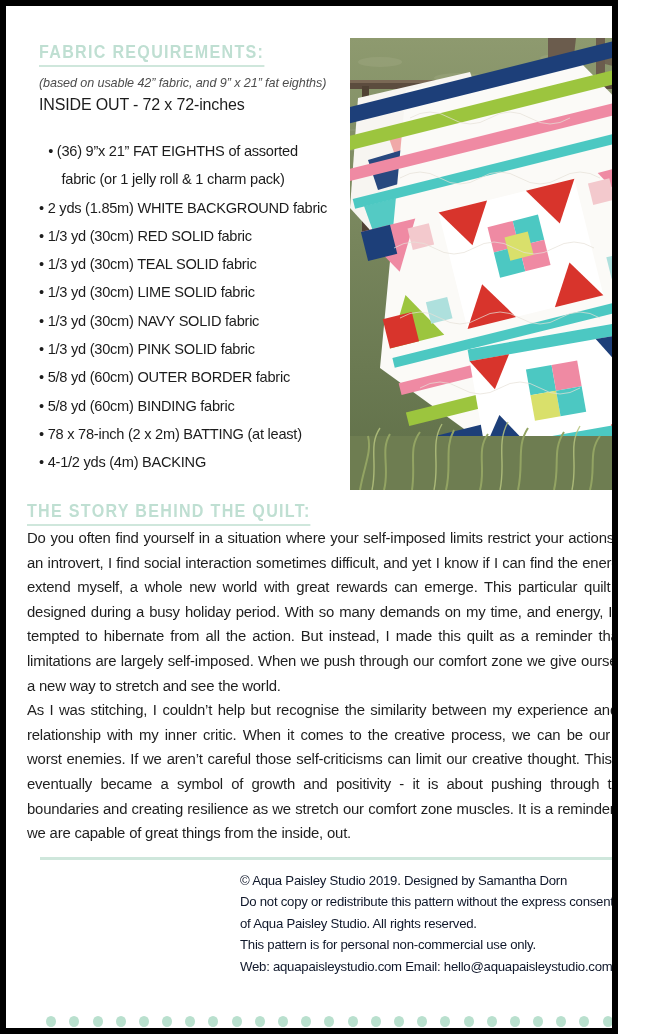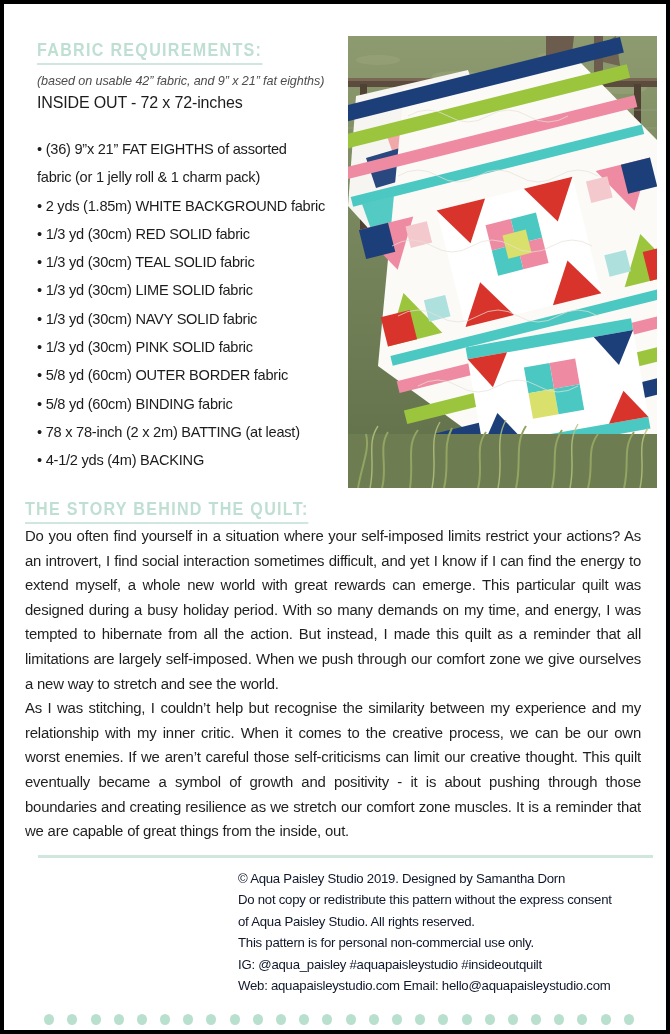--- a/index.html
+++ b/index.html
@@ -5,24 +5,24 @@
   html, body {
     margin: 0;
     padding: 0;
     background: #ffffff;
   }
   body {
     font-family: "Liberation Sans", sans-serif;
   }
   #page {
     position: relative;
-    width: 670px;
+    width: 618px;
     height: 1034px;
     background: #ffffff;
-    border: 4px solid #000000;
+    border: 6px solid #000000;
     box-sizing: border-box;
     overflow: hidden;
   }
 
   
   .section-heading {
     font-family: "Liberation Sans Narrow", "Liberation Sans", sans-serif;
     font-weight: bold;
     font-size: 17.5px;
     letter-spacing: 1.4px;
@@ -71,20 +71,21 @@
   #materials-list li {
     font-size: 14.6px;
     color: #1c1c1c;
     line-height: 28.3px;
     letter-spacing: -0.25px;
     white-space: nowrap;
   }
   #materials-list li.wrapitem {
     white-space: normal;
     width: 268px;
+    text-align: center;
   }
 
   
   #quilt-photo {
     position: absolute;
     left: 344px;
     top: 32px;
     width: 309px;
     height: 452px;
     overflow: hidden;
@@ -343,21 +344,20 @@
     </div>
   </div>
 
   <div id="footer-divider"></div>
 
   <div id="footer">
     <div class="fline">© Aqua Paisley Studio 2019. Designed by Samantha Dorn</div>
     <div class="fline">Do not copy or redistribute this pattern without the express consent</div>
     <div class="fline">of Aqua Paisley Studio. All rights reserved.</div>
     <div class="fline">This pattern is for personal non-commercial use only.</div>
-    <div class="fline">IG: @aqua_paisley #aquapaisleystudio #insideoutquilt</div>
     <div class="fline">Web: aquapaisleystudio.com Email: hello@aquapaisleystudio.com</div>
   </div>
 
   <div id="dot-row">
       <span class="dot" style="background: rgb(185, 224, 206);"></span>
       <span class="dot" style="background: rgb(185, 224, 206);"></span>
       <span class="dot" style="background: rgb(185, 224, 206);"></span>
       <span class="dot" style="background: rgb(185, 224, 206);"></span>
       <span class="dot" style="background: rgb(185, 224, 206);"></span>
       <span class="dot" style="background: rgb(185, 224, 206);"></span>

